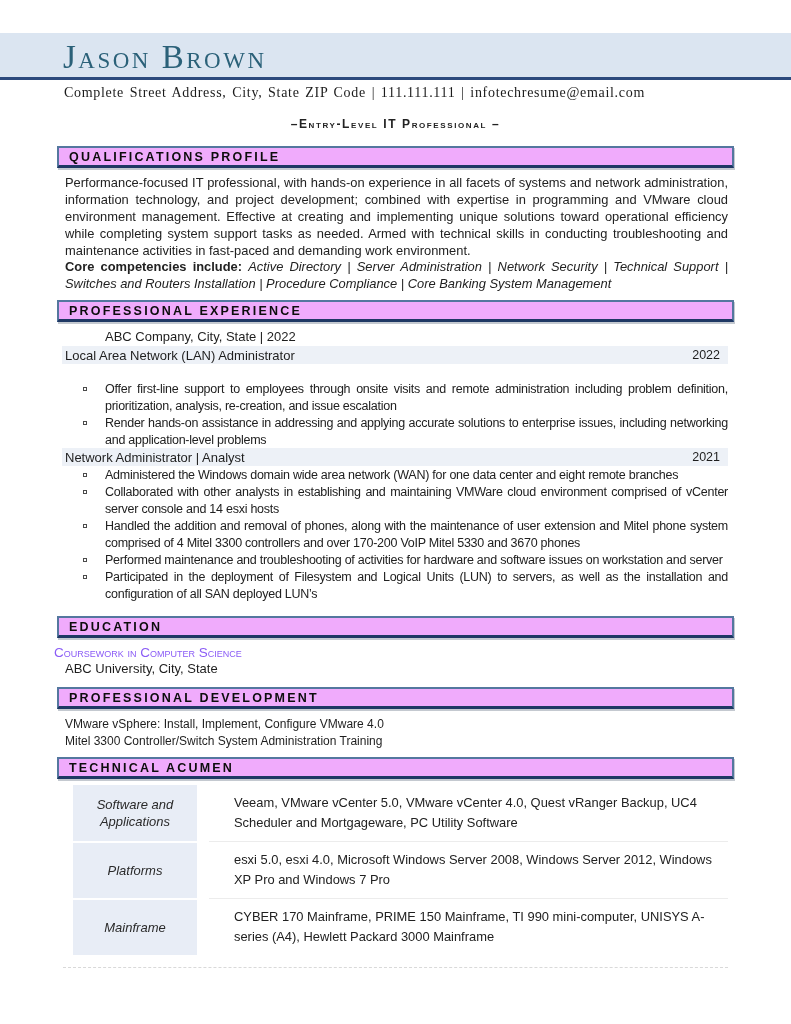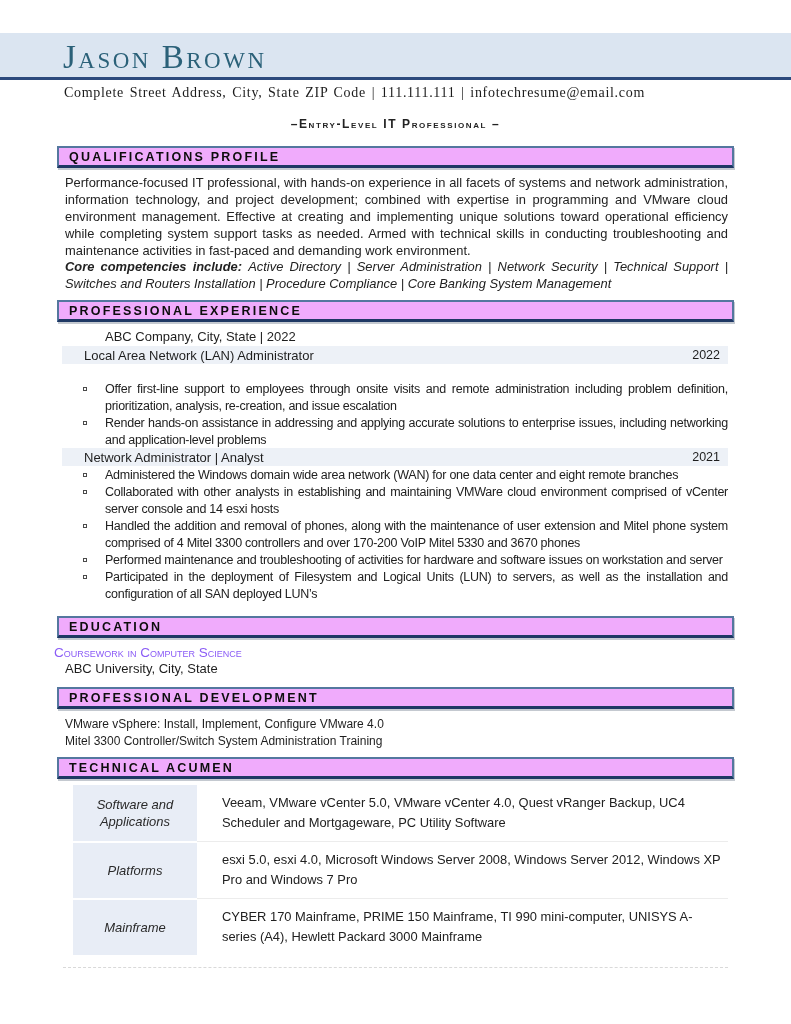--- a/index.html
+++ b/index.html
@@ -54,33 +54,33 @@
 
   
   .summary {
     position:absolute; top:175px; left:65px; width:663px;
     font-size:12.9px; line-height:16.9px; text-align:justify; color:#222;
   }
   .core {
     position:absolute; top:259px; left:65px; width:663px;
     font-size:12.9px; line-height:16.9px; text-align:justify; color:#222;
   }
-  .core b { font-weight:bold;font-style:italic; }
+  .core b { font-weight:bold; }
   .core i { font-style:italic; }
 
   
   .company-line { position:absolute; top:329px; left:65px; width:663px; font-size:13px; color:#1e1e1e;margin-left:40px; }
   .role-band {
     position:absolute; left:62px; width:666px; height:18px;
     background:#edf1f7; display:flex; align-items:center; justify-content:space-between;
     padding:0 8px 0 3px; font-size:13px; color:#1e1e1e;
   }
   .band-1 { top:346px; }
   .band-2 { top:448px; }
-  .role-title { white-space:nowrap;margin-left:19px; }
+  .role-title { white-space:nowrap; }
   .role-year { font-size:12.5px; }
   ul.bullets { position:absolute; left:57px; width:671px; list-style:none; }
   .bullets-1 { top:365px;margin-top:16px; }
   .bullets-2 { top:467px; }
   ul.bullets li {
     position:relative; padding-left:48px;
     font-size:12.5px; letter-spacing:-0.25px; line-height:17px;
     text-align:justify; color:#212121;
   }
   .sq {
@@ -91,21 +91,21 @@
   
   .edu-degree {
     position:absolute; top:645px; left:54px; width:663px;
     font-variant:small-caps; font-size:13.5px; color:#8b5cf6;
   }
   .edu-school { position:absolute; top:661px; left:65px; width:663px; font-size:13px; color:#1e1e1e; }
   .dev-items { position:absolute; top:716px; left:65px; width:663px; font-size:12px; line-height:17px; color:#1e1e1e; }
 
   
   .tech-table { position:absolute; top:785px; left:73px; width:655px; }
-  .t-row { display:flex; min-height:52px; }
+  .t-row { display:flex; min-height:52px;gap:12px; }
   .t-label {
     width:124px; background:#e8edf6;
     display:flex; align-items:center; justify-content:center; text-align:center;
     font-style:italic; font-size:13px; line-height:17px; color:#2a2a2a;
     padding:6px 8px;
   }
   .t-value {
     flex:1; padding:8px 2px 8px 25px;
     font-size:12.9px; line-height:20px; color:#212121;
   }

